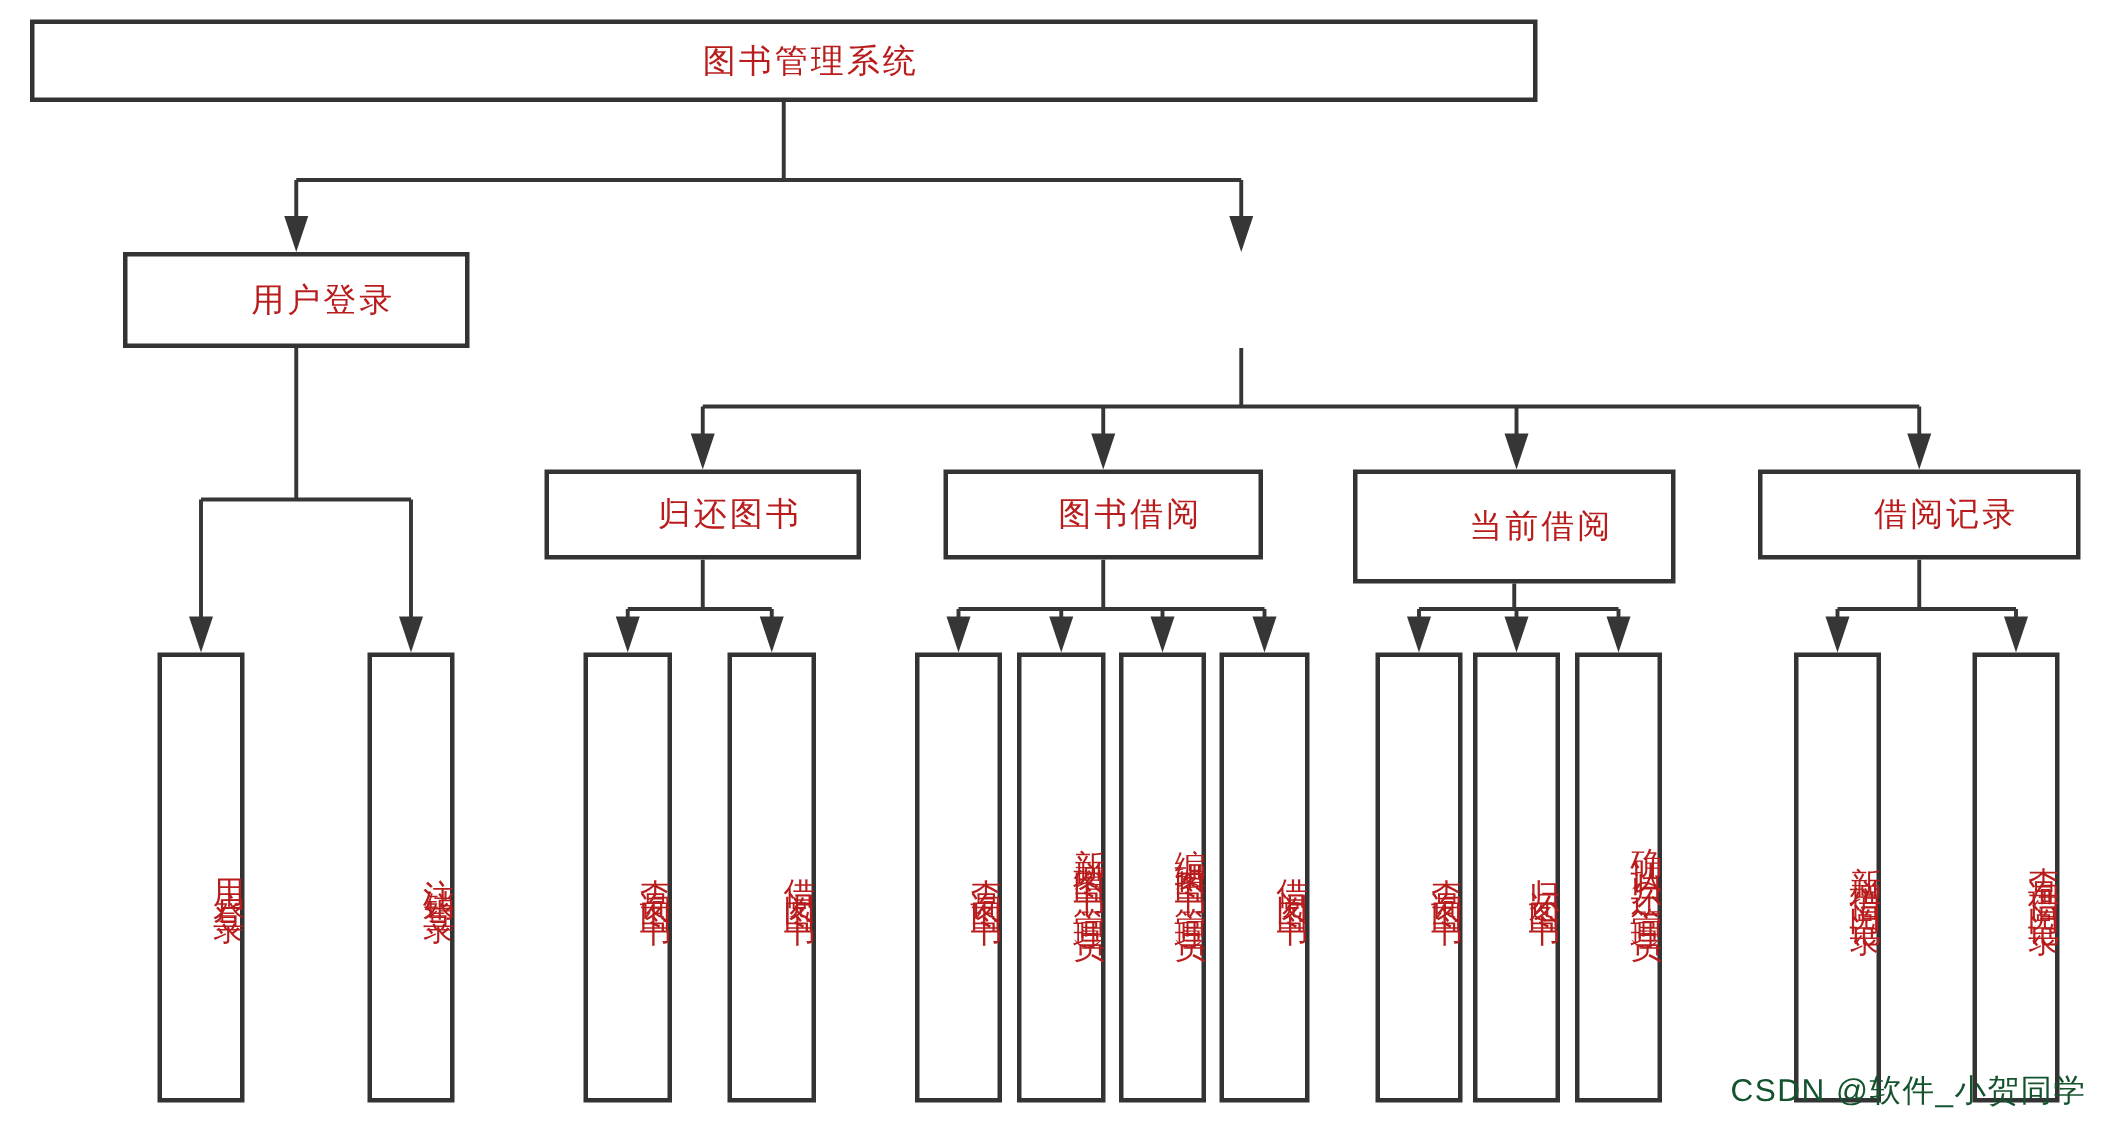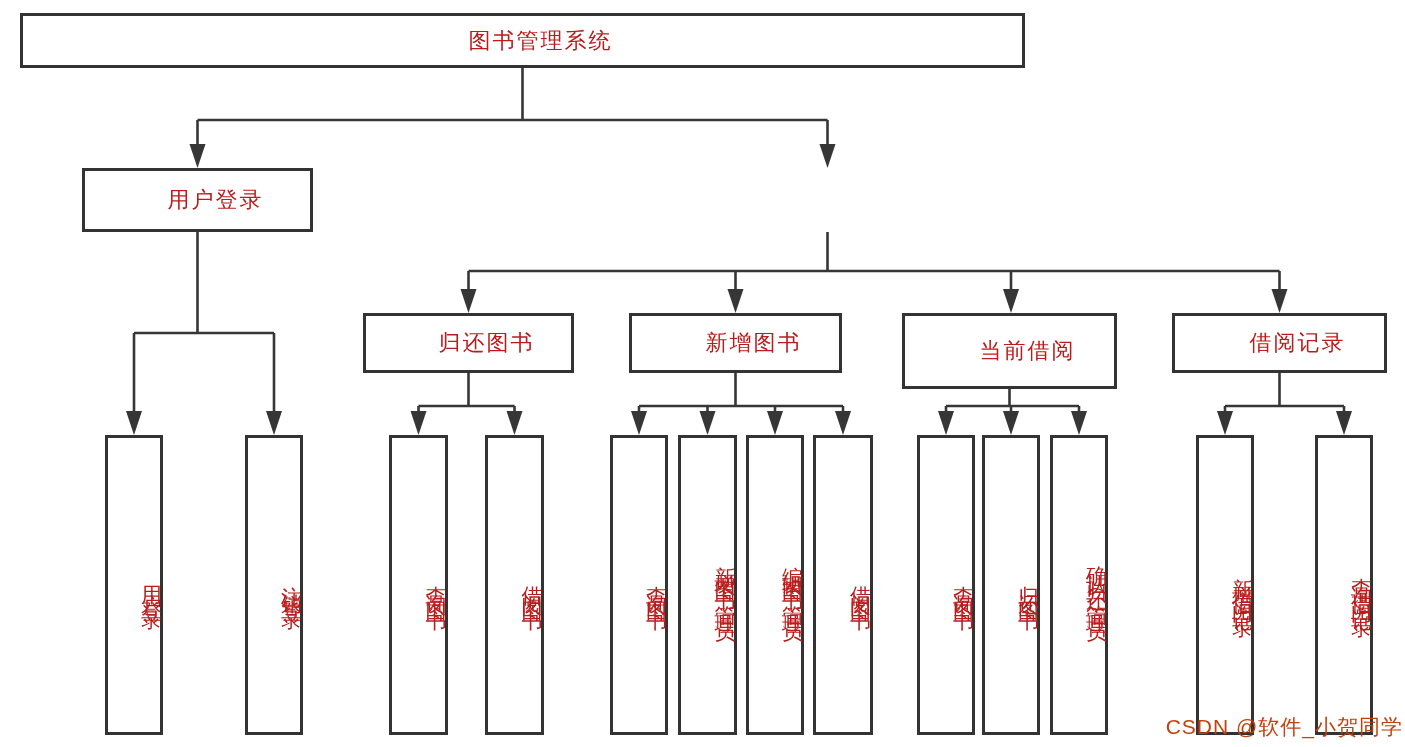--- a/index.html
+++ b/index.html
@@ -36,25 +36,25 @@
   }
   .v-node {
     writing-mode: vertical-rl;
     text-orientation: mixed;
     font-size: 21px;
     letter-spacing: 8px;
     line-height: 1;
   }
   .watermark {
     position: absolute;
-    right: 2px;
+    right: 14px;
     bottom: 6px;
     font-size: 21px;
     letter-spacing: 1px;
-    color: #c2410c;
+    color: #14532d;
     z-index: 5;
     white-space: nowrap;
   }
 </style>
 </head>
 <body>
 
 <div class="canvas">
 
   <svg class="connectors" width="1405" height="747" viewBox="0 0 1405 747">
@@ -98,21 +98,21 @@
       <polygon points="1217,411 1233,411 1225,435"></polygon>
       <polygon points="1336,411 1352,411 1344,435"></polygon>
     </g>
   </svg>
 
   <div class="node h-node" style="left:20px; top:13px; width:1005px; height:55px;">图书管理系统</div>
 
   <div class="node h-node" style="left:82px; top:168px; width:231px; height:64px;">用户登录</div>
 
   <div class="node h-node" style="left:363px; top:313px; width:211px; height:60px;">归还图书</div>
-  <div class="node h-node" style="left:629px; top:313px; width:213px; height:60px;">新增图书</div>
+  <div class="node h-node" style="left:629px; top:313px; width:213px; height:60px;">图书借阅</div>
   <div class="node h-node" style="left:902px; top:313px; width:215px; height:76px;">当前借阅</div>
   <div class="node h-node" style="left:1172px; top:313px; width:215px; height:60px;">借阅记录</div>
 
   <div class="node v-node" style="left:105px; top:435px; width:58px; height:300px;">用户登录</div>
   <div class="node v-node" style="left:245px; top:435px; width:58px; height:300px;">注销登录</div>
 
   <div class="node v-node" style="left:389px; top:435px; width:59px; height:300px;">查询图书</div>
   <div class="node v-node" style="left:485px; top:435px; width:59px; height:300px;">借阅图书</div>
 
   <div class="node v-node" style="left:610px; top:435px; width:58px; height:300px;">查询图书</div>

